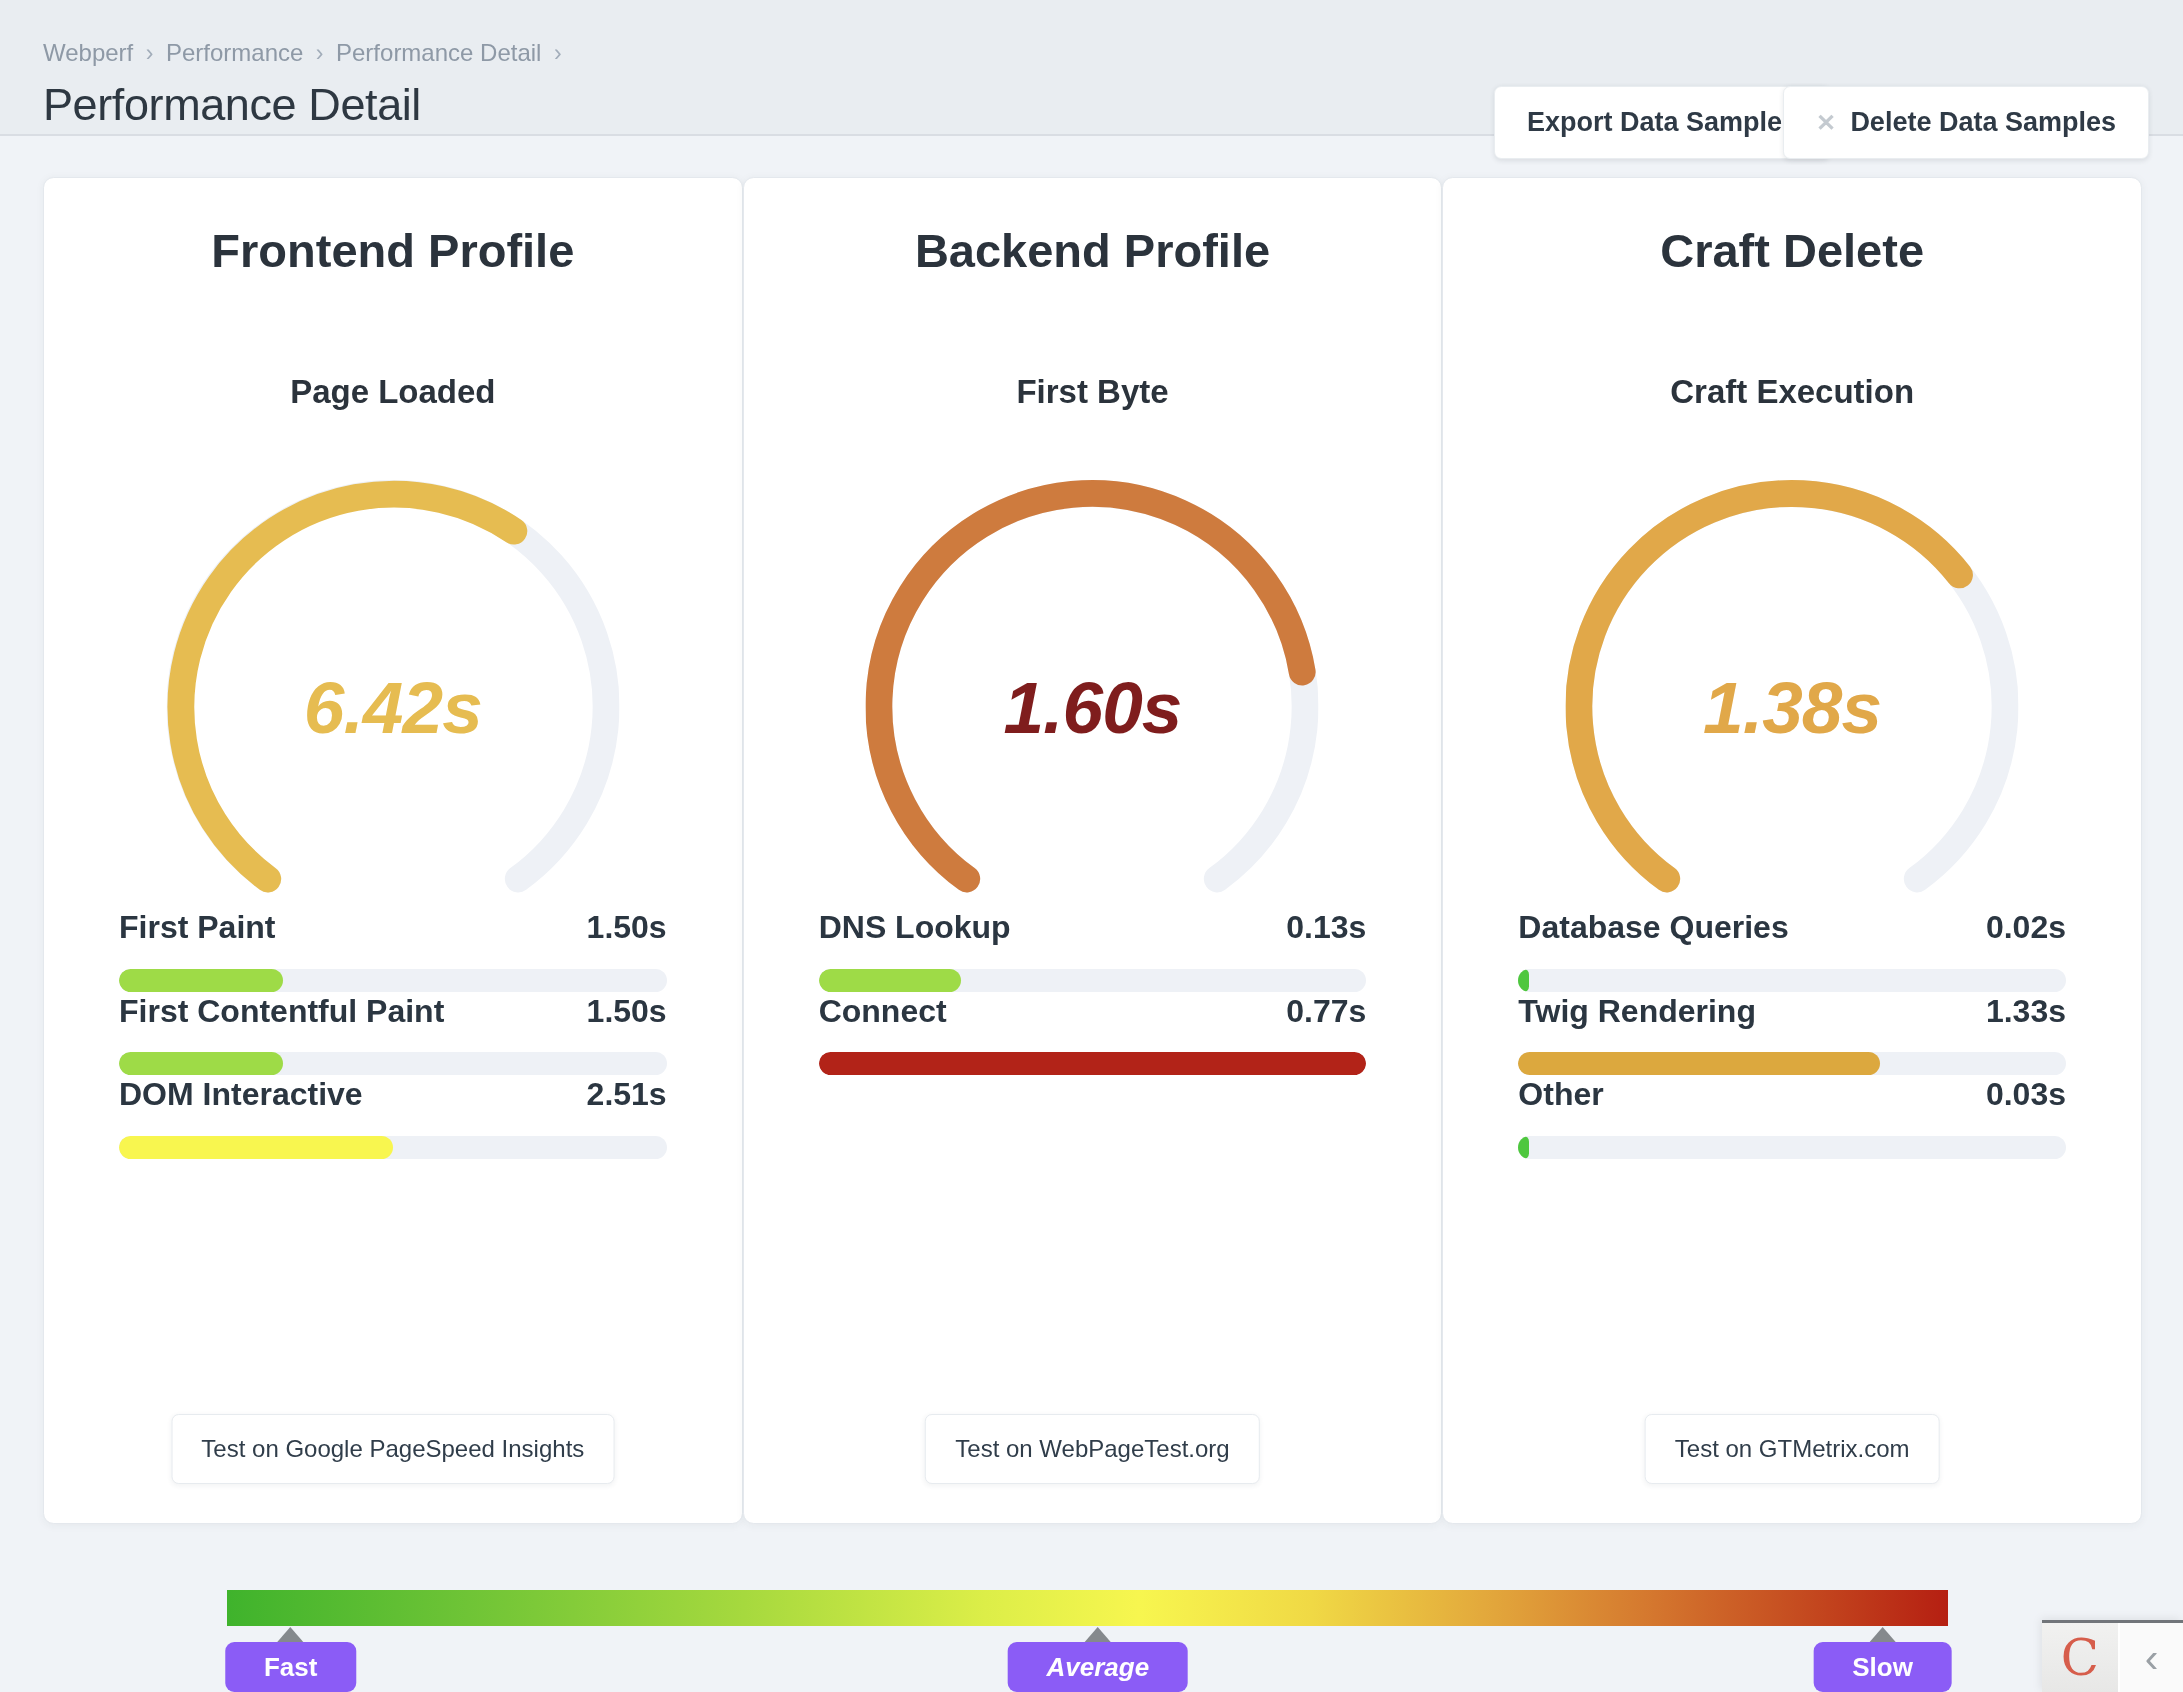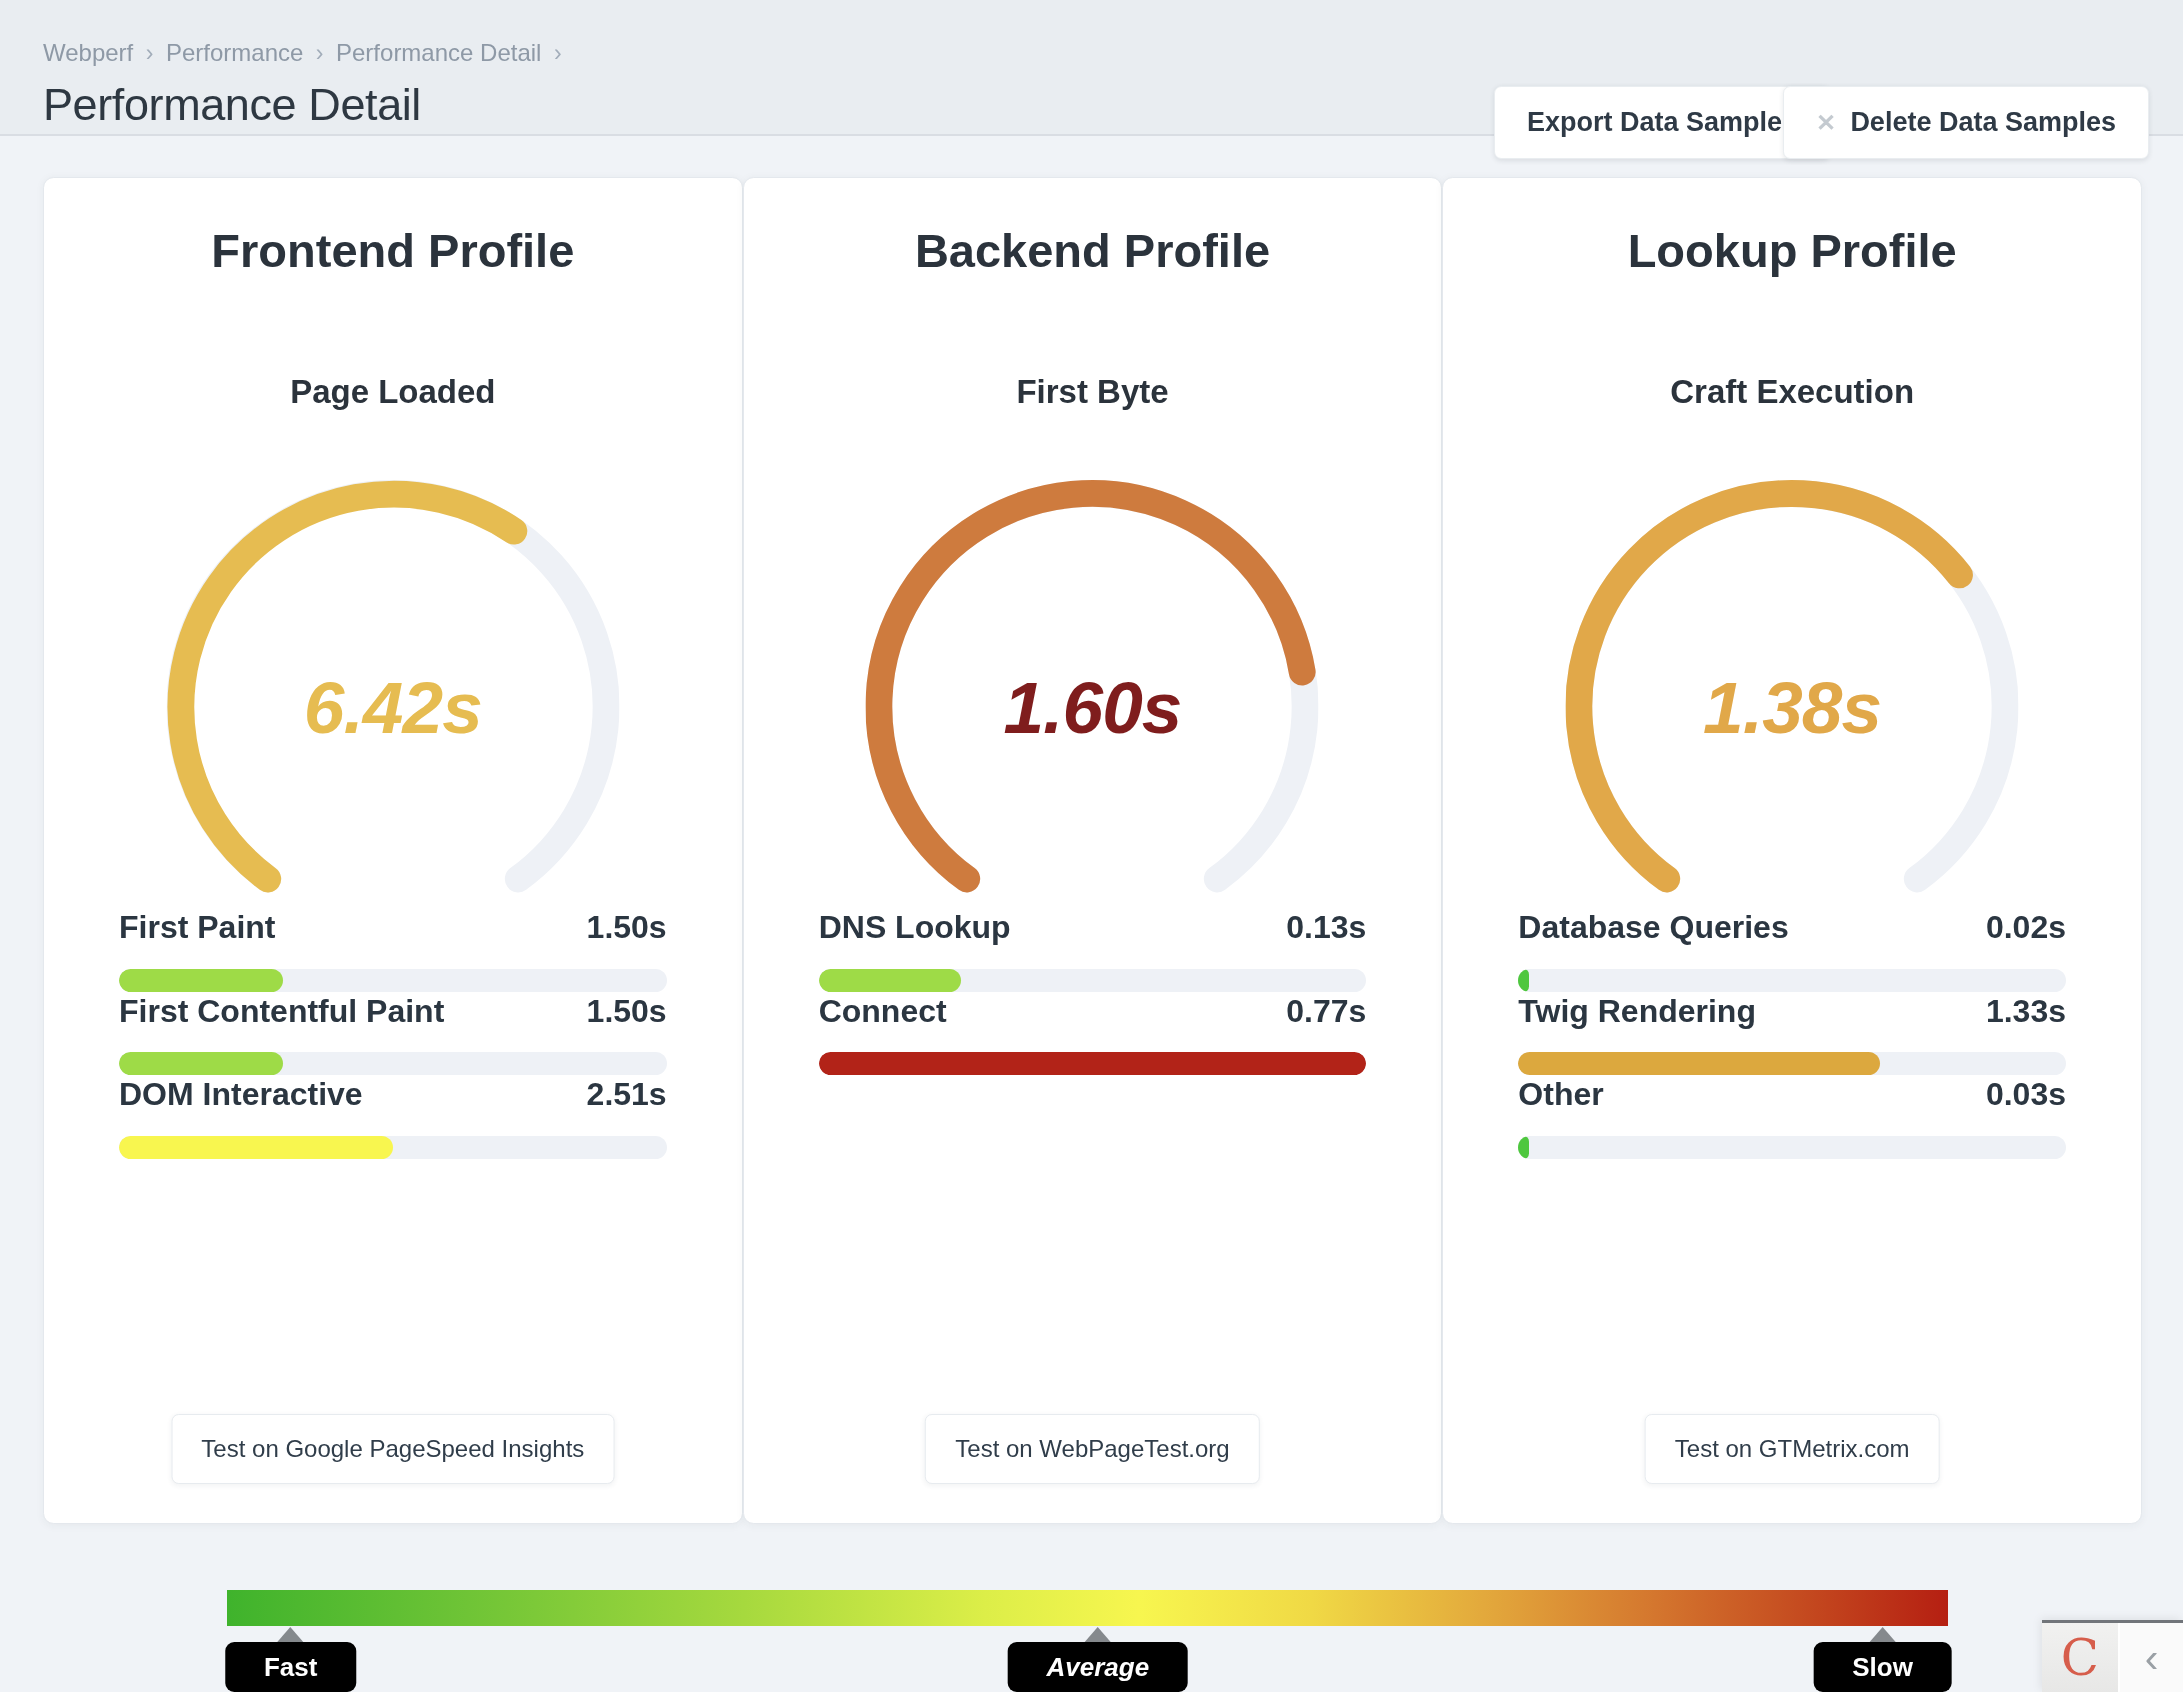--- a/index.html
+++ b/index.html
@@ -55,21 +55,21 @@
               cursor:pointer; }
 
   
   .scale-bar { position:absolute; left:227px; top:1590px; width:1721px; height:36px; }
   .markers { position:absolute; left:227px; top:1625px; width:1721px; height:67px; }
   .marker { position:absolute; top:0; transform:translateX(-50%); display:flex;
             flex-direction:column; align-items:center; }
   .marker-arrow { width:0; height:0; border-left:13.4px solid transparent;
                   border-right:13.4px solid transparent; border-bottom:15px solid #85898d;
                   margin-top:1.8px; }
-  .marker-box { background:#000000; color:#ffffff; font-size:26px; font-weight:700;
+  .marker-box { background:#8b5cf6; color:#ffffff; font-size:26px; font-weight:700;
                 height:50px; line-height:50px; padding:0 39px; border-radius:9px; }
 
   
   .widget { position:absolute; right:0; bottom:0; width:141px; height:73px;
             border-top:3.6px solid #71757a; display:flex;
             box-shadow:-1.8px -1.8px 9px rgba(0,0,0,0.08); }
   .widget-logo { width:78px; background:linear-gradient(#f1f1f0,#e7e7e6);
                  border-right:2.7px solid #ffffff; display:flex; align-items:center;
                  justify-content:center; cursor:pointer; }
   .widget-logo span { font-family:"DejaVu Serif", serif; font-size:50px; color:#d65d4b;
@@ -171,21 +171,21 @@
         </div>
         <div class="bar">
           <div class="bar-fill" style="width: 100%; background: rgb(178, 35, 24);"></div>
         </div>
       </div>
     </div>
     <div class="test-btn">Test on WebPageTest.org</div>
   </div>
 
   <div class="card">
-    <div class="card-title">Lookup Profile</div>
+    <div class="card-title">Craft Delete</div>
     <div class="gauge-label">Craft Execution</div>
     <div class="gauge-wrap">
       <svg width="453" height="421" viewBox="0 0 506 470">
         <path class="g-track" d="M 113.1 445.5 A 238 238 0 1 1 392.9 445.5"></path>
         <path class="g-fill" d="M 113.1 445.5 A 238 238 0 1 1 440.1 105.9" stroke="#e1a849"></path>
       </svg>
     </div>
     <div class="gauge-value" style="color: rgb(225, 168, 73);">1.38s</div>
     <div class="metrics">
       <div class="metric-row">

